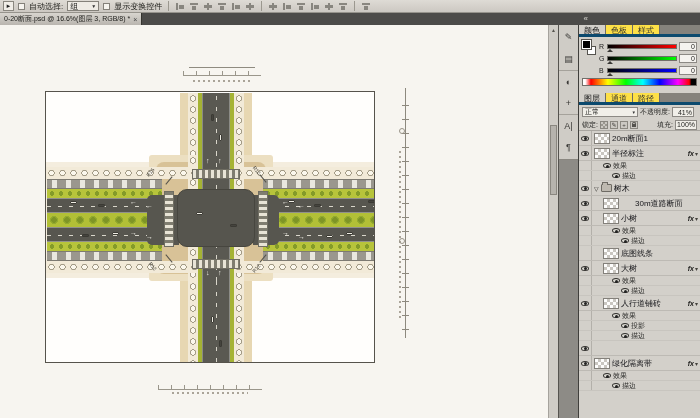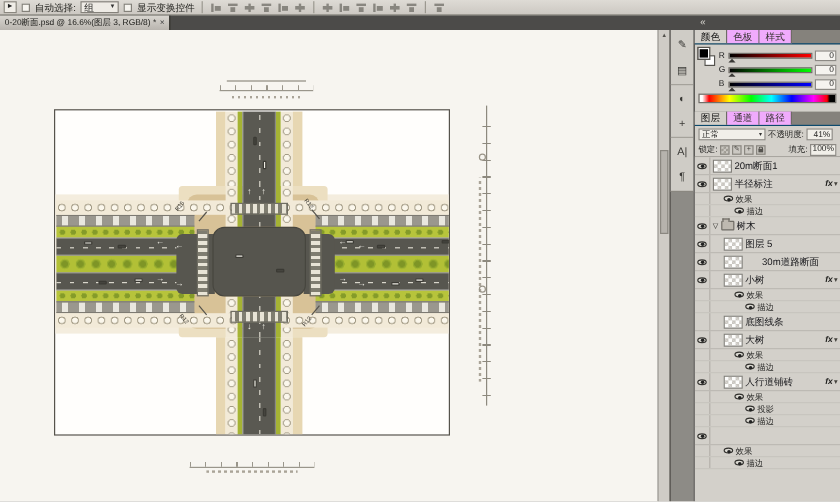--- a/index.html
+++ b/index.html
@@ -100,22 +100,22 @@
   .vscroll{position:absolute;left:548px;top:25px;width:10px;bottom:0;background:#cfccc6;border-left:1px solid #a6a39d;}
   .vscroll .sarr{height:9px;display:flex;align-items:center;justify-content:center;font-size:5px;color:#55534e;}
   .vscroll .sthumb{position:absolute;left:1px;right:1px;top:100px;height:70px;background:#b6b3ad;border:1px solid #8a8780;}
   .dock{position:absolute;left:558px;top:25px;width:20px;bottom:0;background:#8d8b86;border-left:1px solid #55534f;}
   .dock-icons{background:#cfccc6;border-bottom:1px solid #8a8780;padding:1px 0;}
   .dicon{height:22px;display:flex;align-items:center;justify-content:center;font-size:9px;color:#3a3936;}
   .dicon.sep{border-top:1px solid #a5a29b;}
 
   
   .panels{position:absolute;left:578px;top:25px;width:122px;bottom:0;background:#d3d0ca;border-left:1px solid #403f3c;display:flex;flex-direction:column;}
-  .ptabs{height:12px;background:#85827c;display:flex;border-bottom:1px solid #0c4a6e;flex:none;}
-  .ptab{padding:0 5px;line-height:12px;font-size:8px;background:#f0abfc;color:#33322e;border-right:1px solid #6e6b66;white-space:nowrap;overflow:hidden;}
+  .ptabs{height:12px;background:#85827c;display:flex;border-bottom:3px solid #0c4a6e;flex:none;}
+  .ptab{padding:0 5px;line-height:12px;font-size:8px;background:#fde047;color:#33322e;border-right:1px solid #6e6b66;white-space:nowrap;overflow:hidden;}
   .ptab.active{background:#d3d0ca;color:#111;}
   .color-body{height:56px;padding:3px 3px 0 3px;flex:none;}
   .color-main{display:flex;gap:2px;}
   .swatches{width:15px;height:16px;position:relative;flex:none;}
   .sw-bg{position:absolute;left:5px;top:6px;width:9px;height:9px;background:#fff;border:1px solid #55534e;}
   .sw-fg{position:absolute;left:0;top:0;width:9px;height:9px;background:#000;border:1px solid #fff;outline:1px solid #55534e;}
   .sliders{flex:1;}
   .srow{display:flex;align-items:center;height:12px;gap:2px;}
   .slabel{width:6px;font-size:7px;color:#222;}
   .track{flex:1;height:5px;border:1px solid #716e69;position:relative;}
@@ -447,29 +447,20 @@
           <span class="lcontent" style="padding-left: 2px;">
             <span class="tri">▽</span>
             <span class="folder"></span>
             <span class="lname">树木</span>
           </span>
         </div>
         <div class="lrow full">
           <span class="eyecell">
             <span class="eye"></span>
           </span>
-          <span class="lcontent" style="padding-left: 11px;">
-            <span class="thumb"></span>
-            <span class="lname">图层 5</span>
-          </span>
-        </div>
-        <div class="lrow full">
-          <span class="eyecell">
-            <span class="eye"></span>
-          </span>
           <span class="lcontent" style="padding-left: 11px; gap: 16px;">
             <span class="thumb"></span>
             <span class="lname">30m道路断面</span>
           </span>
         </div>
         <div class="lrow full">
           <span class="eyecell">
             <span class="eye"></span>
           </span>
           <span class="lcontent" style="padding-left: 11px;">
@@ -555,20 +546,31 @@
           <span class="lcontent" style="padding-left: 29px;">
             <span class="eye"></span>
             <span class="lname">描边</span>
           </span>
         </div>
         <div class="lrow full">
           <span class="eyecell">
             <span class="eye"></span>
           </span>
         </div>
+        <div class="lrow full">
+          <span class="eyecell">
+            <span class="eye"></span>
+          </span>
+          <span class="lcontent" style="padding-left: 2px;">
+            <span class="thumb"></span>
+            <span class="lname">绿化隔离带</span>
+          </span>
+          <span class="fxbadge">fx</span>
+          <span class="fxchev">▾</span>
+        </div>
         <div class="lrow sub">
           <span class="eyecell"></span>
           <span class="lcontent" style="padding-left: 11px;">
             <span class="eye"></span>
             <span class="lname">效果</span>
           </span>
         </div>
         <div class="lrow sub">
           <span class="eyecell"></span>
           <span class="lcontent" style="padding-left: 20px;">

